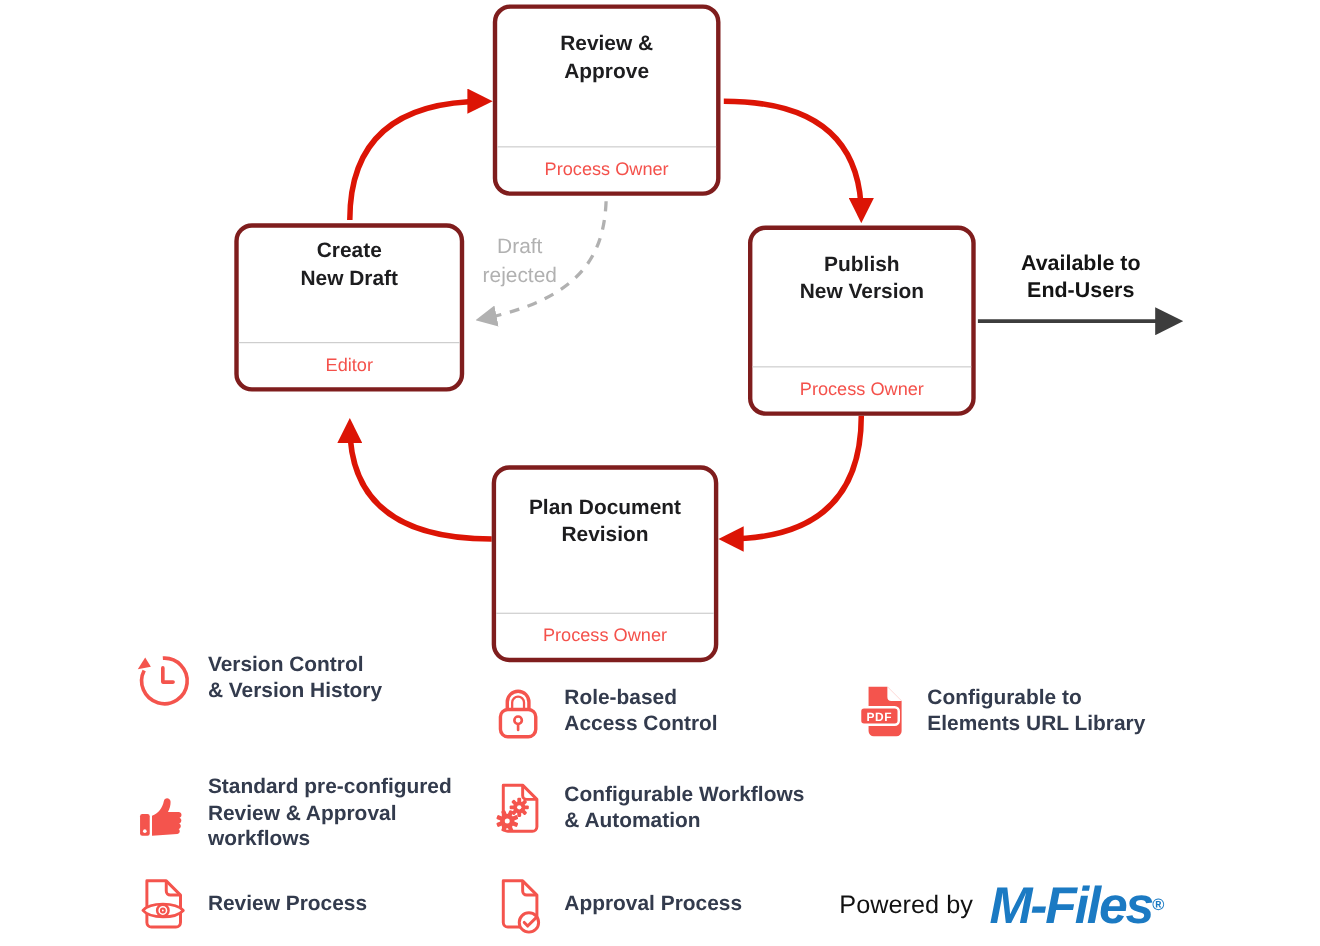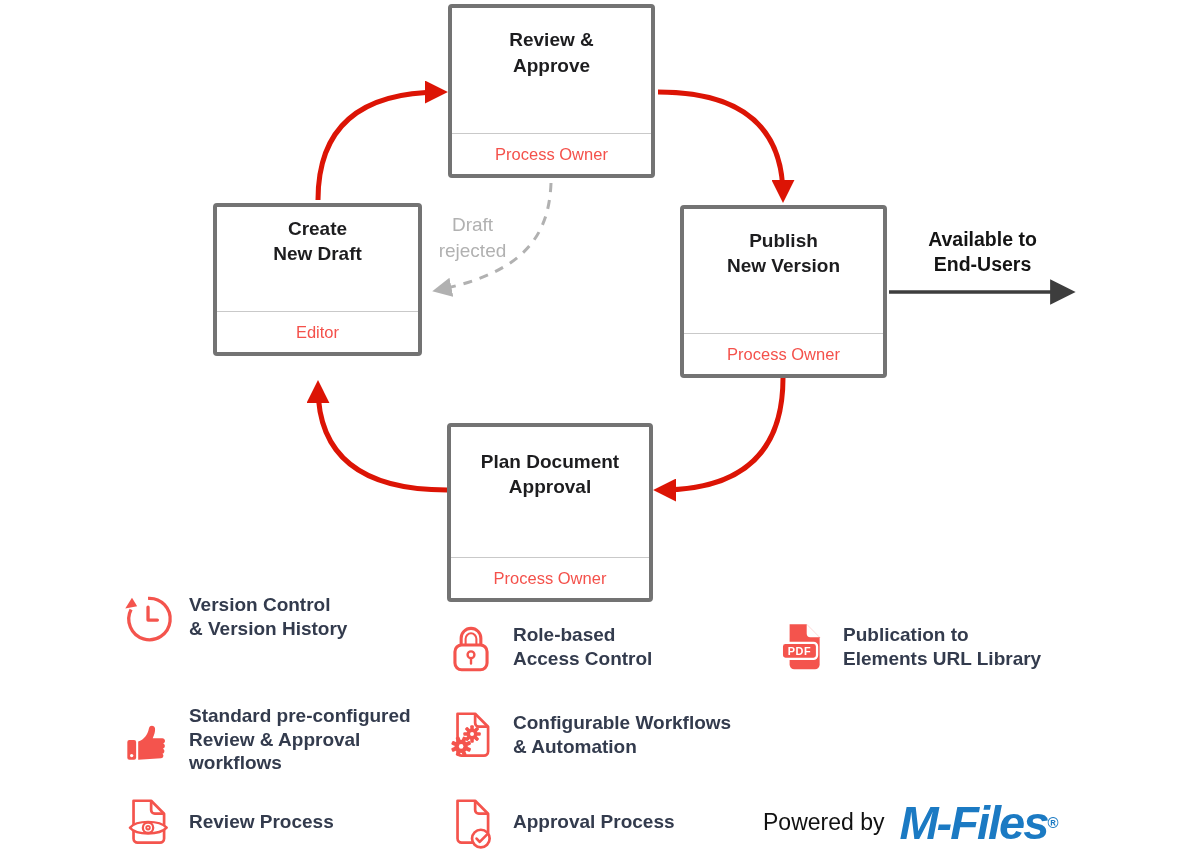--- a/index.html
+++ b/index.html
@@ -4,21 +4,21 @@
 <style>
   * { margin:0; padding:0; box-sizing:border-box; }
   html,body { background:#ffffff; }
   body { font-family:"Liberation Sans", sans-serif; }
   .canvas { position:relative; width:1200px; height:860px; background:#fff; overflow:hidden; }
 
   
   .arrows-svg { position:absolute; left:0; top:0; width:1200px; height:610px; }
 
   
-  .node { position:absolute; background:#fff; border:4px solid #737373; border-radius:4px;
+  .node { position:absolute; background:#fff; border:4px solid #7f1d1d; border-radius:16px;
           display:flex; flex-direction:column;gap:36px; }
   .n-top    { left:448px; top:4px;   width:207px; height:174px; }
   .n-left   { left:213px; top:203px; width:209px; height:153px; }
   .n-right  { left:680px; top:205px; width:207px; height:173px; }
   .n-bottom { left:447px; top:403px; width:206px; height:179px;margin-top:20px; }
   .node-title { flex:1; display:flex; flex-direction:column; align-items:center; justify-content:center;
                 font-size:19px; font-weight:bold; color:#1d1d1f; line-height:1.32; text-align:center; }
   .node-role { height:41px; border-top:1px solid #c9c9c9; display:flex; align-items:center; justify-content:center;
                font-size:16.5px; color:#f4514b; }
 
@@ -95,21 +95,21 @@
     <div class="node-title">
       <div>Publish</div>
       <div>New Version</div>
     </div>
     <div class="node-role">Process Owner</div>
   </div>
 
   <div class="node n-bottom">
     <div class="node-title">
       <div>Plan Document</div>
-      <div>Approval</div>
+      <div>Revision</div>
     </div>
     <div class="node-role">Process Owner</div>
   </div>
 
   <div class="draft-rejected">
     <div>Draft</div>
     <div>rejected</div>
   </div>
   <div class="available">
     <div>Available to</div>
@@ -149,21 +149,21 @@
   <div class="feature f3">
     <span class="f-icon">
       <svg viewBox="0 0 56 56">
         <path d="M 17 6 H 33.5 L 46 18.5 V 45 A 4.5 4.5 0 0 1 41.5 49.5 H 21.5 A 4.5 4.5 0 0 1 17 45 z" fill="#f4544d"></path>
         <path d="M 33.5 6 L 46 18.5 H 37 A 3.5 3.5 0 0 1 33.5 15 z" fill="#fff"></path>
         <rect x="9.5" y="24" width="34" height="15.5" rx="3.5" fill="#f4544d" stroke="#fff" stroke-width="2.2"></rect>
         <text x="26.5" y="35.8" text-anchor="middle" font-family="Liberation Sans, sans-serif" font-size="10.5" font-weight="bold" fill="#fff" letter-spacing="0.5">PDF</text>
       </svg>
     </span>
     <div class="f-label">
-      <div>Publication to</div>
+      <div>Configurable to</div>
       <div>Elements URL Library</div>
     </div>
   </div>
 
   <div class="feature f4">
     <span class="f-icon">
       <svg viewBox="0 0 56 56">
         <rect x="9" y="29" width="8.5" height="19" rx="2" fill="#f4544d"></rect>
         <circle cx="13.2" cy="44" r="1.6" fill="#fff"></circle>
         <path d="M 19.5 48 V 30.5 C 25 28.5 28.6 24 29.9 17.5 c 0.7 -3.6 5.8 -3 5.9 0.7 c 0.1 3 -0.8 6.3 -2.3 9 h 9.3 c 3 0 3.6 4.2 0.8 5.1 c 2.3 0.8 2.2 4.4 -0.3 5 c 2.2 0.9 1.9 4.3 -0.5 4.9 c 1.8 1 1.2 4.3 -1.2 4.3 z" fill="#f4544d"></path>

